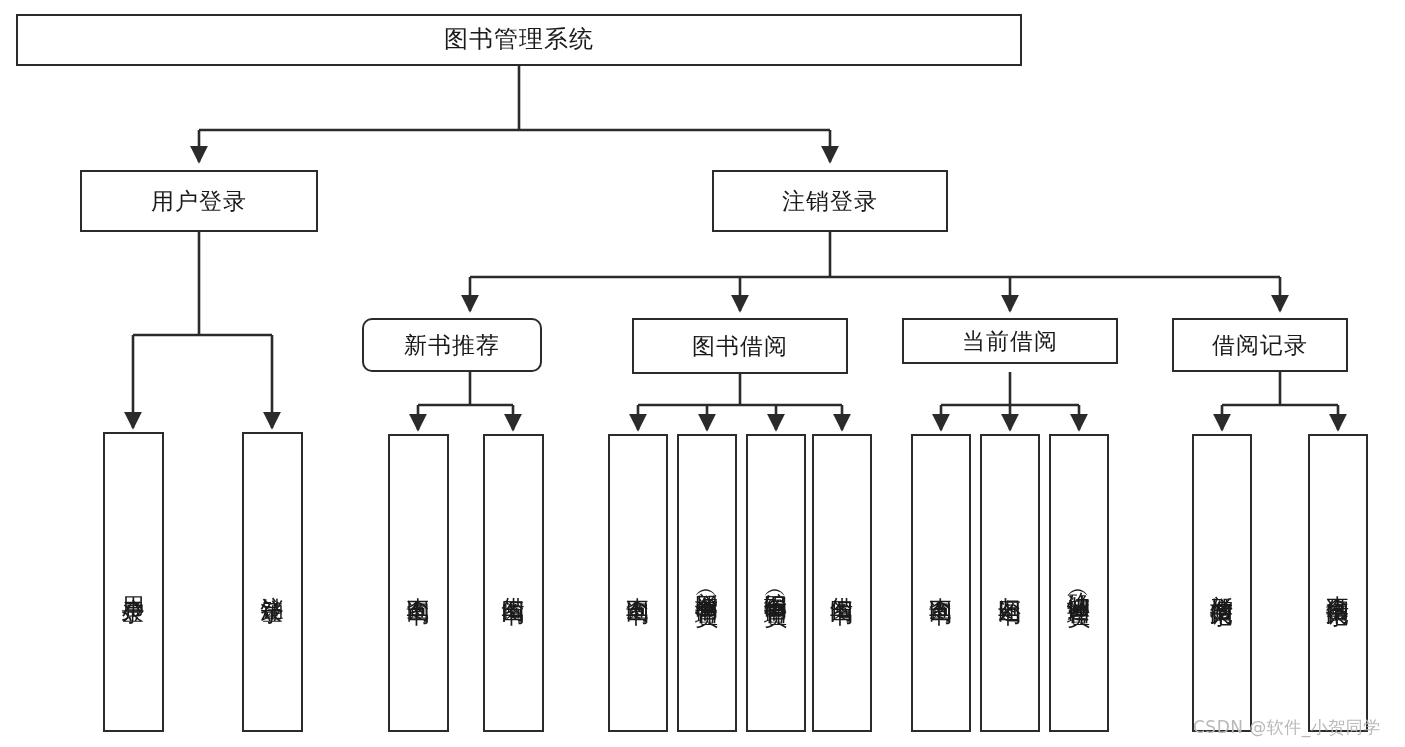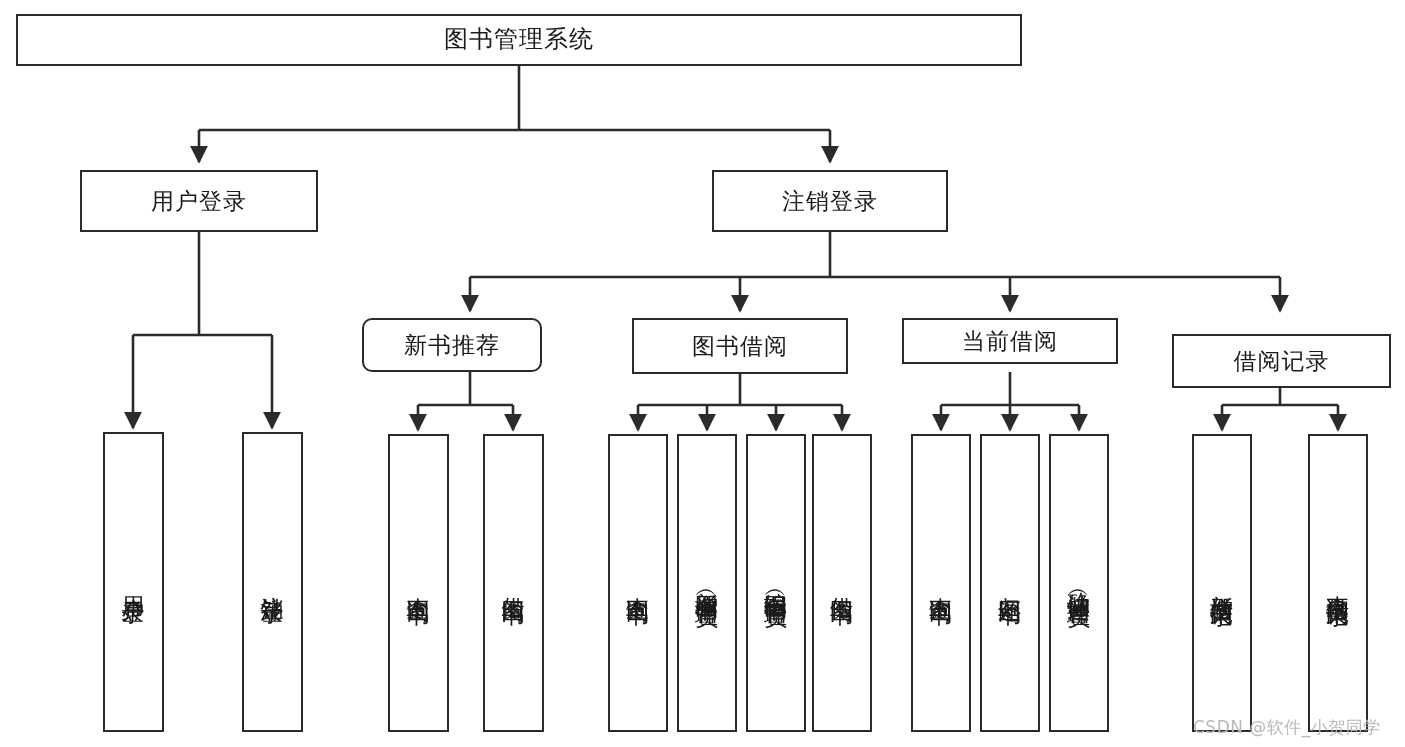--- a/index.html
+++ b/index.html
@@ -135,21 +135,21 @@
 
   <div class="node h" style="left:362px; top:318px; width:180px; height:54px;border-radius:10px;">
     <span>新书推荐</span>
   </div>
   <div class="node h" style="left:632px; top:318px; width:216px; height:56px;">
     <span>图书借阅</span>
   </div>
   <div class="node h" style="left:902px; top:318px; width:216px; height:46px;">
     <span>当前借阅</span>
   </div>
-  <div class="node h" style="left:1172px; top:318px; width:219px; height:54px;margin-top:16px;">
+  <div class="node h" style="left:1172px; top:318px; width:176px; height:54px;">
     <span>借阅记录</span>
   </div>
 
   <div class="node v" style="left:103px; top:432px; width:61px; height:300px;">
     <span class="vtext">用户登录</span>
   </div>
   <div class="node v" style="left:242px; top:432px; width:61px; height:300px;">
     <span class="vtext">注销登录</span>
   </div>
 

